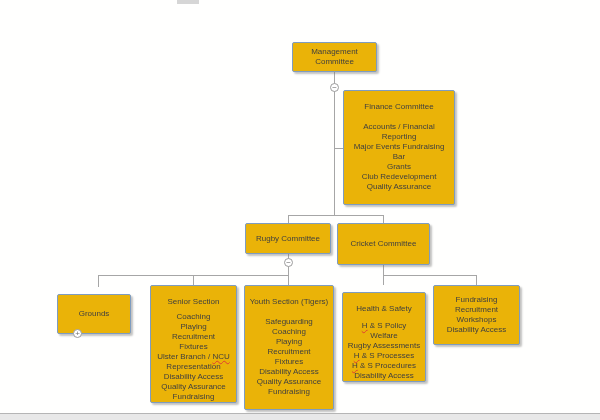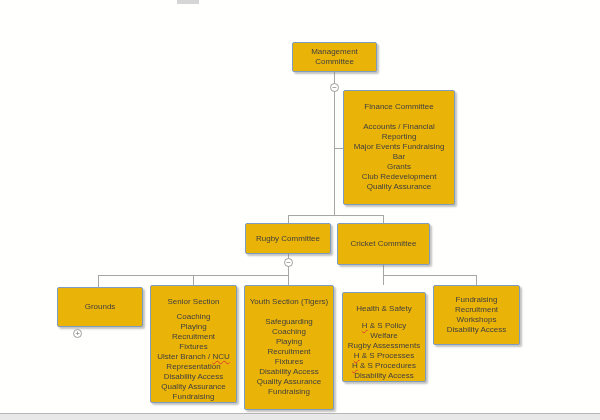--- a/index.html
+++ b/index.html
@@ -114,21 +114,21 @@
   </div>
 
   <div class="node center" style="left:337px; top:223px; width:93px; height:42px;">
     <div class="line-item">Cricket Committee</div>
   </div>
 
   <div class="toggle" style="left:284px; top:258px;">
     <span>−</span>
   </div>
 
-  <div class="node center" style="left:57px; top:287px; width:86px; height:40px;">
+  <div class="node center" style="left:57px; top:294px; width:74px; height:40px;">
     <div class="line-item">Grounds</div>
   </div>
 
   <div class="toggle" style="left:73px; top:329px;">
     <span>+</span>
   </div>
 
   <div class="node listbox" style="left:150px; top:285px; width:87px; height:118px;">
     <div class="line-item">Senior Section</div>
     <div class="gap"></div>

